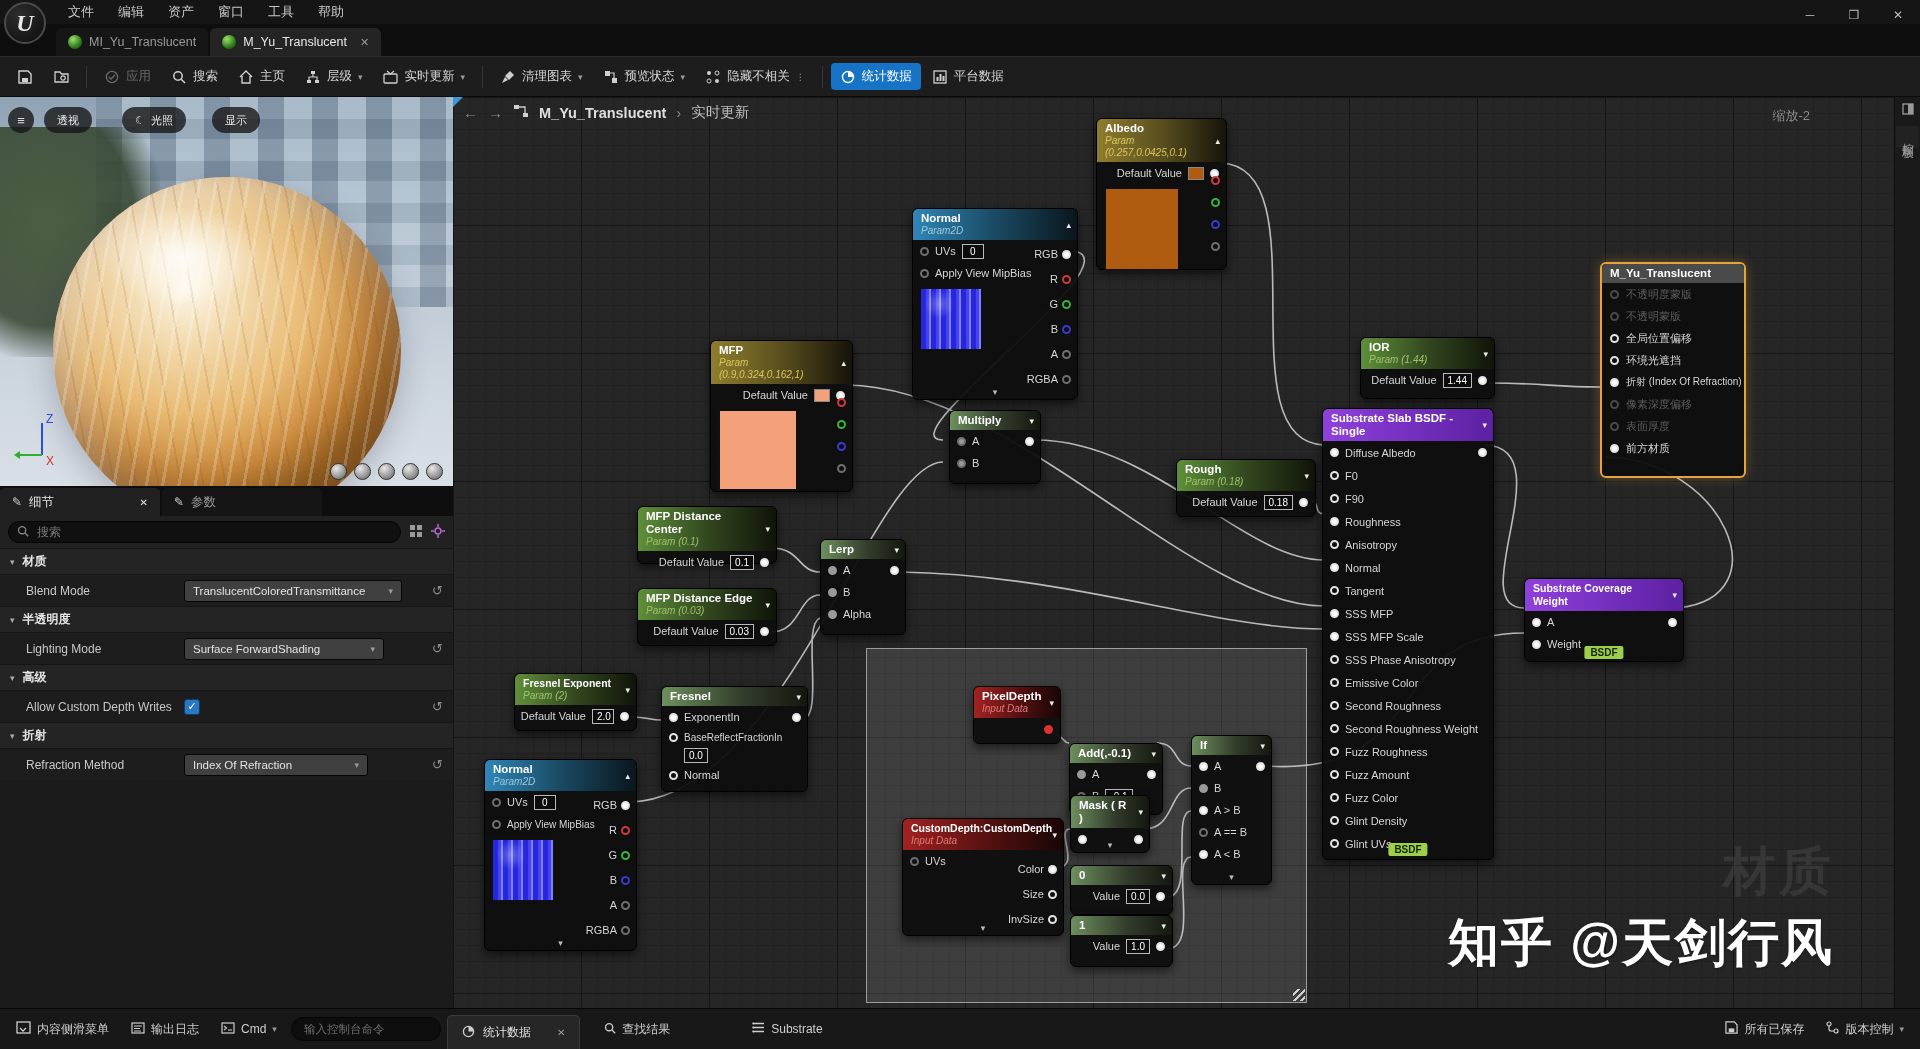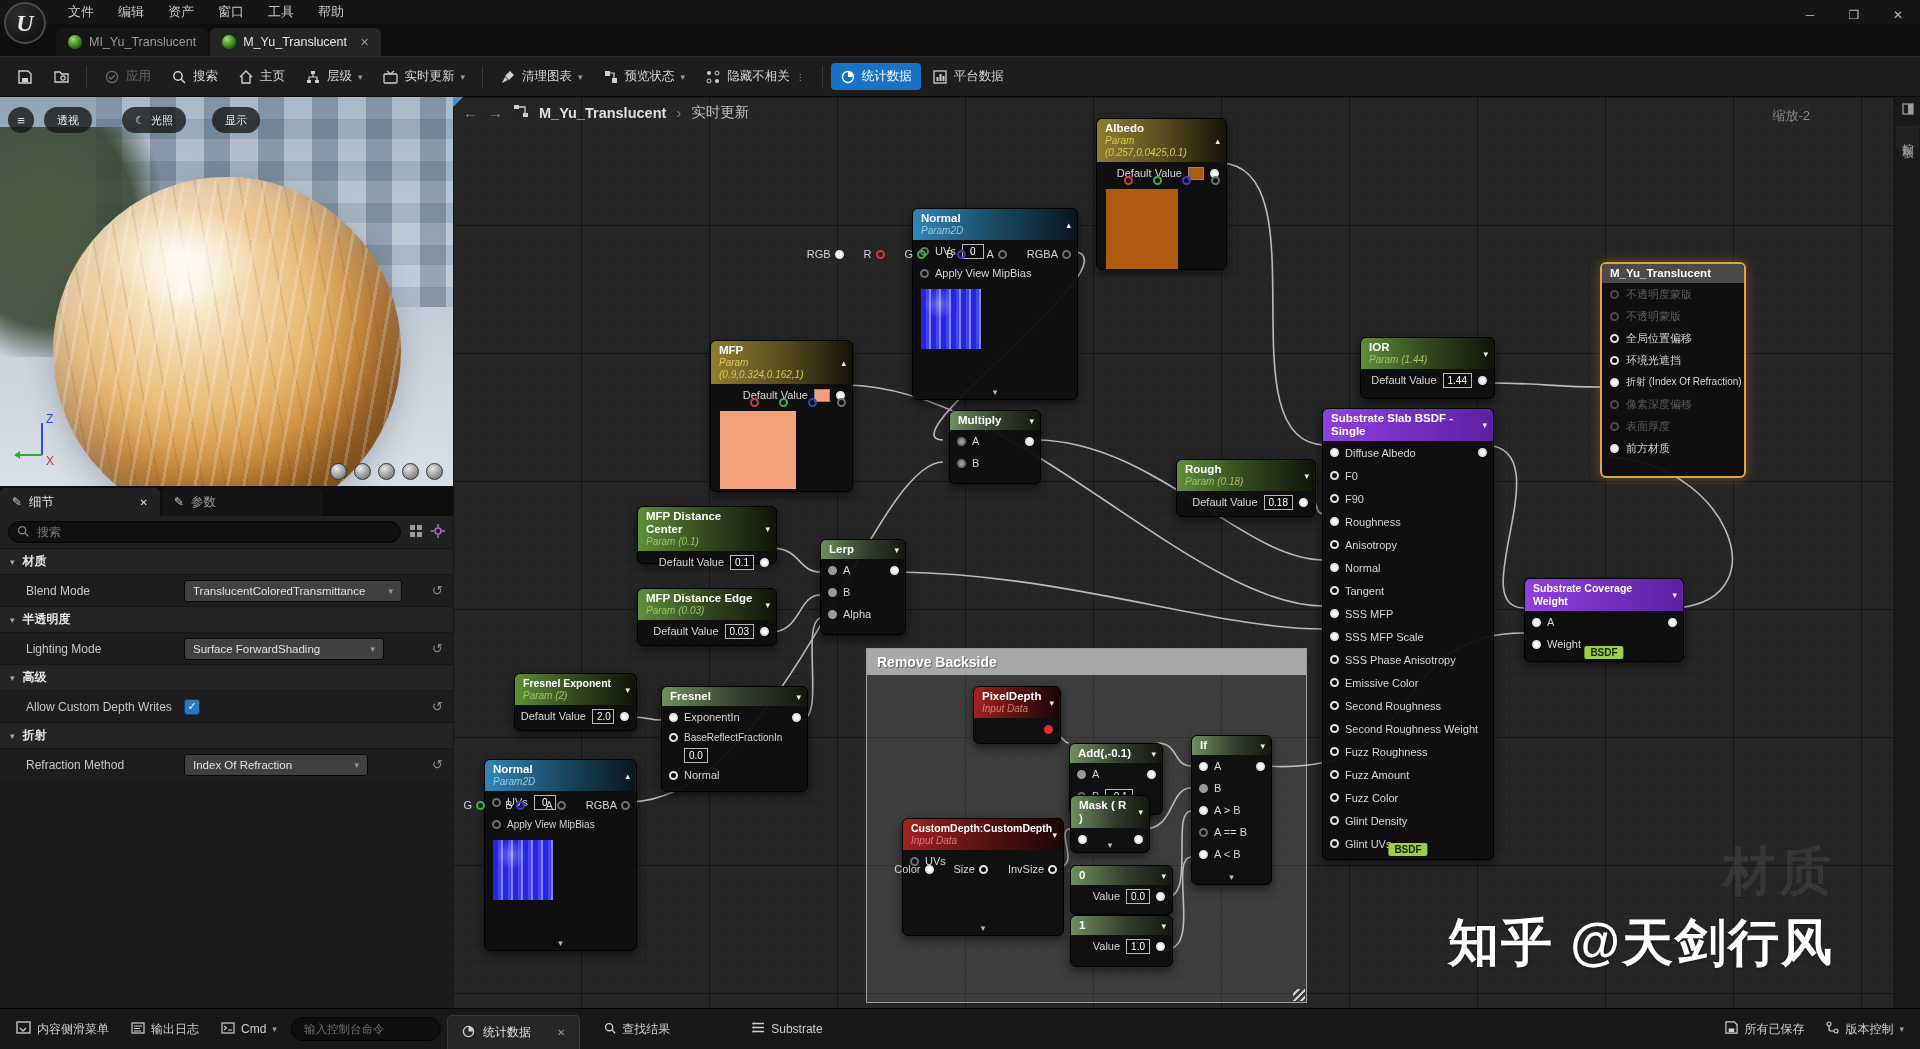--- a/index.html
+++ b/index.html
@@ -98,21 +98,21 @@
   .pin.rf{background:#e03030;border-color:#e03030;}
   .pin.dis{border-color:#4a4a4a;}
   .lrow{display:flex;align-items:center;gap:6px;padding:0 7px;height:22px;}
   .lrow .lab{white-space:nowrap;}
   .lrow.dim .lab{color:#5c5c5c;font-family:Liberation Serif, serif;}
   .outpin{position:absolute;right:6px;}
   .vbox{border:1px solid #b9b9b9;background:#0c0c0c;color:#fff;font-size:10px;height:15px;line-height:13px;min-width:22px;text-align:center;padding:0 4px;}
   .swatch{width:16px;height:13px;border:1px solid #888;display:inline-block;}
   .texprev{width:62px;height:62px;margin:4px 7px;background:radial-gradient(circle at 30% 25%,rgba(255,255,255,.3),transparent 24%),repeating-linear-gradient(90deg,#2626dd 0 5px,#4343f2 5px 8px,#8080ff 8px 10px),#3030e0;border:1px solid #111;}
   .colprev{width:78px;height:80px;margin:4px 8px;border:1px solid #111;}
-  .outcol{position:absolute;right:6px;display:flex;flex-direction:row;gap:20px;align-items:center;}
+  .outcol{position:absolute;right:6px;display:flex;flex-direction:column;gap:13px;align-items:center;}
   .botchev{position:absolute;bottom:2px;left:0;right:0;text-align:center;color:#bbb;font-size:9px;line-height:10px;}
   .badge{position:absolute;left:50%;transform:translateX(-50%);background:#9ecf4a;color:#15250a;font-weight:bold;font-size:10px;padding:1px 6px;border-radius:2px;}
   .rootrow{display:flex;align-items:center;gap:7px;height:22px;padding:0 8px;font-size:11px;}
   .wm-brand{position:absolute;left:995px;top:812px;z-index:5;color:#fff;font-size:51px;font-weight:600;letter-spacing:2px;text-shadow:0 1px 3px rgba(0,0,0,.4);}
   .wm-ghost{position:absolute;left:1270px;top:740px;z-index:4;color:rgba(255,255,255,.08);font-size:52px;font-weight:bold;letter-spacing:4px;}
 
   
   .statusbar{position:absolute;left:0;top:1008px;width:1920px;height:41px;background:#181818;border-top:1px solid #060606;display:flex;align-items:center;padding:0 8px;gap:6px;font-size:12px;}
   .sbtn{display:flex;align-items:center;gap:6px;color:#cfcfcf;padding:4px 8px;white-space:nowrap;}
   .console{width:150px;height:24px;background:#0e0e0e;border:1px solid #050505;border-radius:12px;display:flex;align-items:center;padding:0 10px;}
@@ -410,21 +410,20 @@
     <span class="zoomlbl">缩放-2</span>
     <div class="gside">
       <span><svg width="12" height="12" viewBox="0 0 12 12">
             <rect x="1" y="1" width="10" height="10" fill="none" stroke="#9a9a9a" stroke-width="1.3"></rect>
             <rect x="6" y="1" width="5" height="10" fill="#9a9a9a"></rect>
           </svg></span>
       <span class="vtab">控制板</span>
     </div>
 
     <div class="comment" style="left:413px;top:551px;width:441px;height:355px">
-      <div class="ctitle">Remove Backside</div>
       <div class="grip"></div>
     </div>
 
     <svg class="wires" width="1467" height="911" viewBox="0 0 1467 911">
       <g fill="none" stroke="#d4d4d4" stroke-width="1.6" opacity="0.85">
         <path d="M768,66 C870,70 770,345 871,348"></path>
         <path d="M619,154 C690,160 430,343 490,343"></path>
         <path d="M178,705 C330,700 420,365 490,365"></path>
         <path d="M582,343 C700,343 790,463 871,463"></path>
         <path d="M394,288 C560,290 740,509 871,509"></path>

